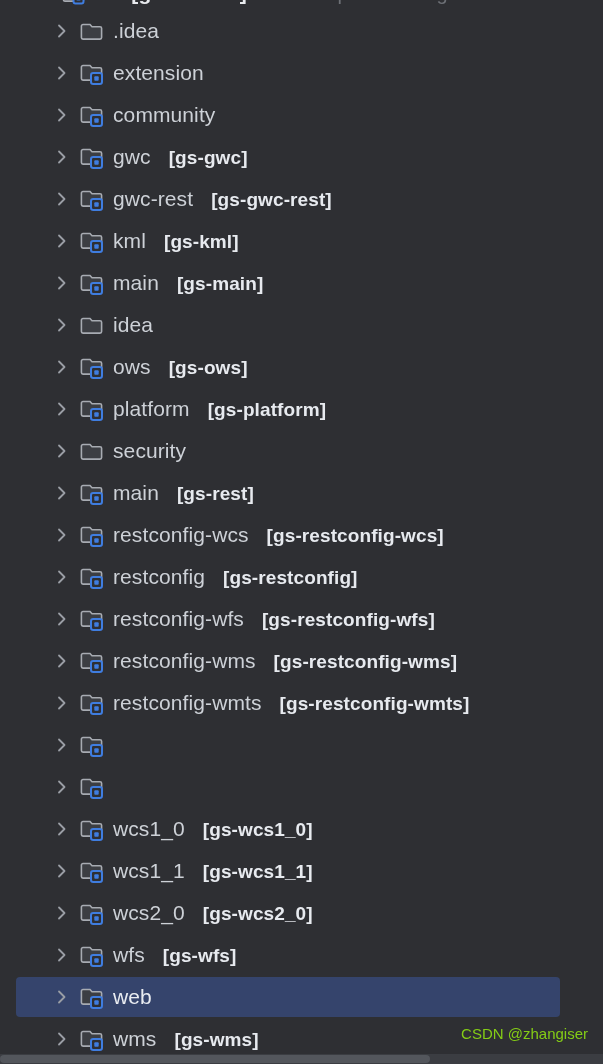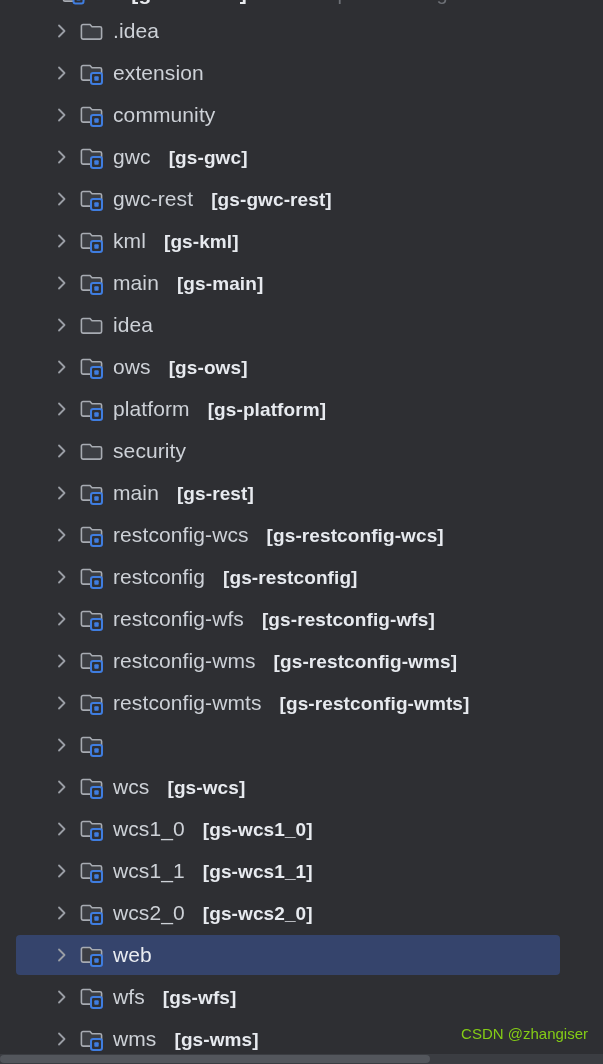--- a/index.html
+++ b/index.html
@@ -492,24 +492,20 @@
             <path d="M5 3.5 L10.5 9 L5 14.5" fill="none" stroke="#9a9ea5" stroke-width="1.8" stroke-linecap="round" stroke-linejoin="round"></path>
           </svg>
         </span>
         <span class="folder-wrap">
           <svg width="26" height="25" viewBox="0 0 26 25">
             <path d="M3 4.5 h7 l2 2.2 h8 a1.6 1.6 0 0 1 1.6 1.6 v9.2 a1.6 1.6 0 0 1 -1.6 1.6 H3 a1.6 1.6 0 0 1 -1.6 -1.6 V6.1 A1.6 1.6 0 0 1 3 4.5 z" fill="#3c3e43" stroke="#a7abb2" stroke-width="1.6"></path>
             <rect x="11" y="12" width="11" height="11" rx="2.2" fill="#2e2f33" stroke="#3f7de0" stroke-width="2"></rect>
             <rect x="14.3" y="15.3" width="4.4" height="4.4" rx="0.9" fill="#3f7de0"></rect>
           </svg>
         </span>
-        <span class="labels">
-          <span class="node-name">wcs</span>
-          <span class="node-module">[gs-wcs]</span>
-        </span>
       </div>
       <div class="tree-row">
         <span class="chevron">
           <svg width="16" height="18" viewBox="0 0 16 18">
             <path d="M5 3.5 L10.5 9 L5 14.5" fill="none" stroke="#9a9ea5" stroke-width="1.8" stroke-linecap="round" stroke-linejoin="round"></path>
           </svg>
         </span>
         <span class="folder-wrap">
           <svg width="26" height="25" viewBox="0 0 26 25">
             <path d="M3 4.5 h7 l2 2.2 h8 a1.6 1.6 0 0 1 1.6 1.6 v9.2 a1.6 1.6 0 0 1 -1.6 1.6 H3 a1.6 1.6 0 0 1 -1.6 -1.6 V6.1 A1.6 1.6 0 0 1 3 4.5 z" fill="#3c3e43" stroke="#a7abb2" stroke-width="1.6"></path>
@@ -551,54 +547,54 @@
             <path d="M3 4.5 h7 l2 2.2 h8 a1.6 1.6 0 0 1 1.6 1.6 v9.2 a1.6 1.6 0 0 1 -1.6 1.6 H3 a1.6 1.6 0 0 1 -1.6 -1.6 V6.1 A1.6 1.6 0 0 1 3 4.5 z" fill="#3c3e43" stroke="#a7abb2" stroke-width="1.6"></path>
             <rect x="11" y="12" width="11" height="11" rx="2.2" fill="#2e2f33" stroke="#3f7de0" stroke-width="2"></rect>
             <rect x="14.3" y="15.3" width="4.4" height="4.4" rx="0.9" fill="#3f7de0"></rect>
           </svg>
         </span>
         <span class="labels">
           <span class="node-name">wcs2_0</span>
           <span class="node-module">[gs-wcs2_0]</span>
         </span>
       </div>
+      <div class="tree-row">
+        <span class="chevron">
+          <svg width="16" height="18" viewBox="0 0 16 18">
+            <path d="M5 3.5 L10.5 9 L5 14.5" fill="none" stroke="#9a9ea5" stroke-width="1.8" stroke-linecap="round" stroke-linejoin="round"></path>
+          </svg>
+        </span>
+        <span class="folder-wrap">
+          <svg width="26" height="25" viewBox="0 0 26 25">
+            <path d="M3 4.5 h7 l2 2.2 h8 a1.6 1.6 0 0 1 1.6 1.6 v9.2 a1.6 1.6 0 0 1 -1.6 1.6 H3 a1.6 1.6 0 0 1 -1.6 -1.6 V6.1 A1.6 1.6 0 0 1 3 4.5 z" fill="#3c3e43" stroke="#a7abb2" stroke-width="1.6"></path>
+            <rect x="11" y="12" width="11" height="11" rx="2.2" fill="#2e2f33" stroke="#3f7de0" stroke-width="2"></rect>
+            <rect x="14.3" y="15.3" width="4.4" height="4.4" rx="0.9" fill="#3f7de0"></rect>
+          </svg>
+        </span>
+        <span class="labels">
+          <span class="node-name">wfs</span>
+          <span class="node-module">[gs-wfs]</span>
+        </span>
+      </div>
       <div class="tree-row selected">
         <span class="sel-bg"></span>
         <span class="chevron">
           <svg width="16" height="18" viewBox="0 0 16 18">
             <path d="M5 3.5 L10.5 9 L5 14.5" fill="none" stroke="#9a9ea5" stroke-width="1.8" stroke-linecap="round" stroke-linejoin="round"></path>
           </svg>
         </span>
         <span class="folder-wrap">
           <svg width="26" height="25" viewBox="0 0 26 25">
             <path d="M3 4.5 h7 l2 2.2 h8 a1.6 1.6 0 0 1 1.6 1.6 v9.2 a1.6 1.6 0 0 1 -1.6 1.6 H3 a1.6 1.6 0 0 1 -1.6 -1.6 V6.1 A1.6 1.6 0 0 1 3 4.5 z" fill="#3c3e43" stroke="#a7abb2" stroke-width="1.6"></path>
             <rect x="11" y="12" width="11" height="11" rx="2.2" fill="#2e2f33" stroke="#3f7de0" stroke-width="2"></rect>
             <rect x="14.3" y="15.3" width="4.4" height="4.4" rx="0.9" fill="#3f7de0"></rect>
           </svg>
         </span>
         <span class="labels">
           <span class="node-name">web</span>
-        </span>
-      </div>
-      <div class="tree-row">
-        <span class="chevron">
-          <svg width="16" height="18" viewBox="0 0 16 18">
-            <path d="M5 3.5 L10.5 9 L5 14.5" fill="none" stroke="#9a9ea5" stroke-width="1.8" stroke-linecap="round" stroke-linejoin="round"></path>
-          </svg>
-        </span>
-        <span class="folder-wrap">
-          <svg width="26" height="25" viewBox="0 0 26 25">
-            <path d="M3 4.5 h7 l2 2.2 h8 a1.6 1.6 0 0 1 1.6 1.6 v9.2 a1.6 1.6 0 0 1 -1.6 1.6 H3 a1.6 1.6 0 0 1 -1.6 -1.6 V6.1 A1.6 1.6 0 0 1 3 4.5 z" fill="#3c3e43" stroke="#a7abb2" stroke-width="1.6"></path>
-            <rect x="11" y="12" width="11" height="11" rx="2.2" fill="#2e2f33" stroke="#3f7de0" stroke-width="2"></rect>
-            <rect x="14.3" y="15.3" width="4.4" height="4.4" rx="0.9" fill="#3f7de0"></rect>
-          </svg>
-        </span>
-        <span class="labels">
-          <span class="node-name">wfs</span>
-          <span class="node-module">[gs-wfs]</span>
         </span>
       </div>
       <div class="tree-row">
         <span class="chevron">
           <svg width="16" height="18" viewBox="0 0 16 18">
             <path d="M5 3.5 L10.5 9 L5 14.5" fill="none" stroke="#9a9ea5" stroke-width="1.8" stroke-linecap="round" stroke-linejoin="round"></path>
           </svg>
         </span>
         <span class="folder-wrap">
           <svg width="26" height="25" viewBox="0 0 26 25">

